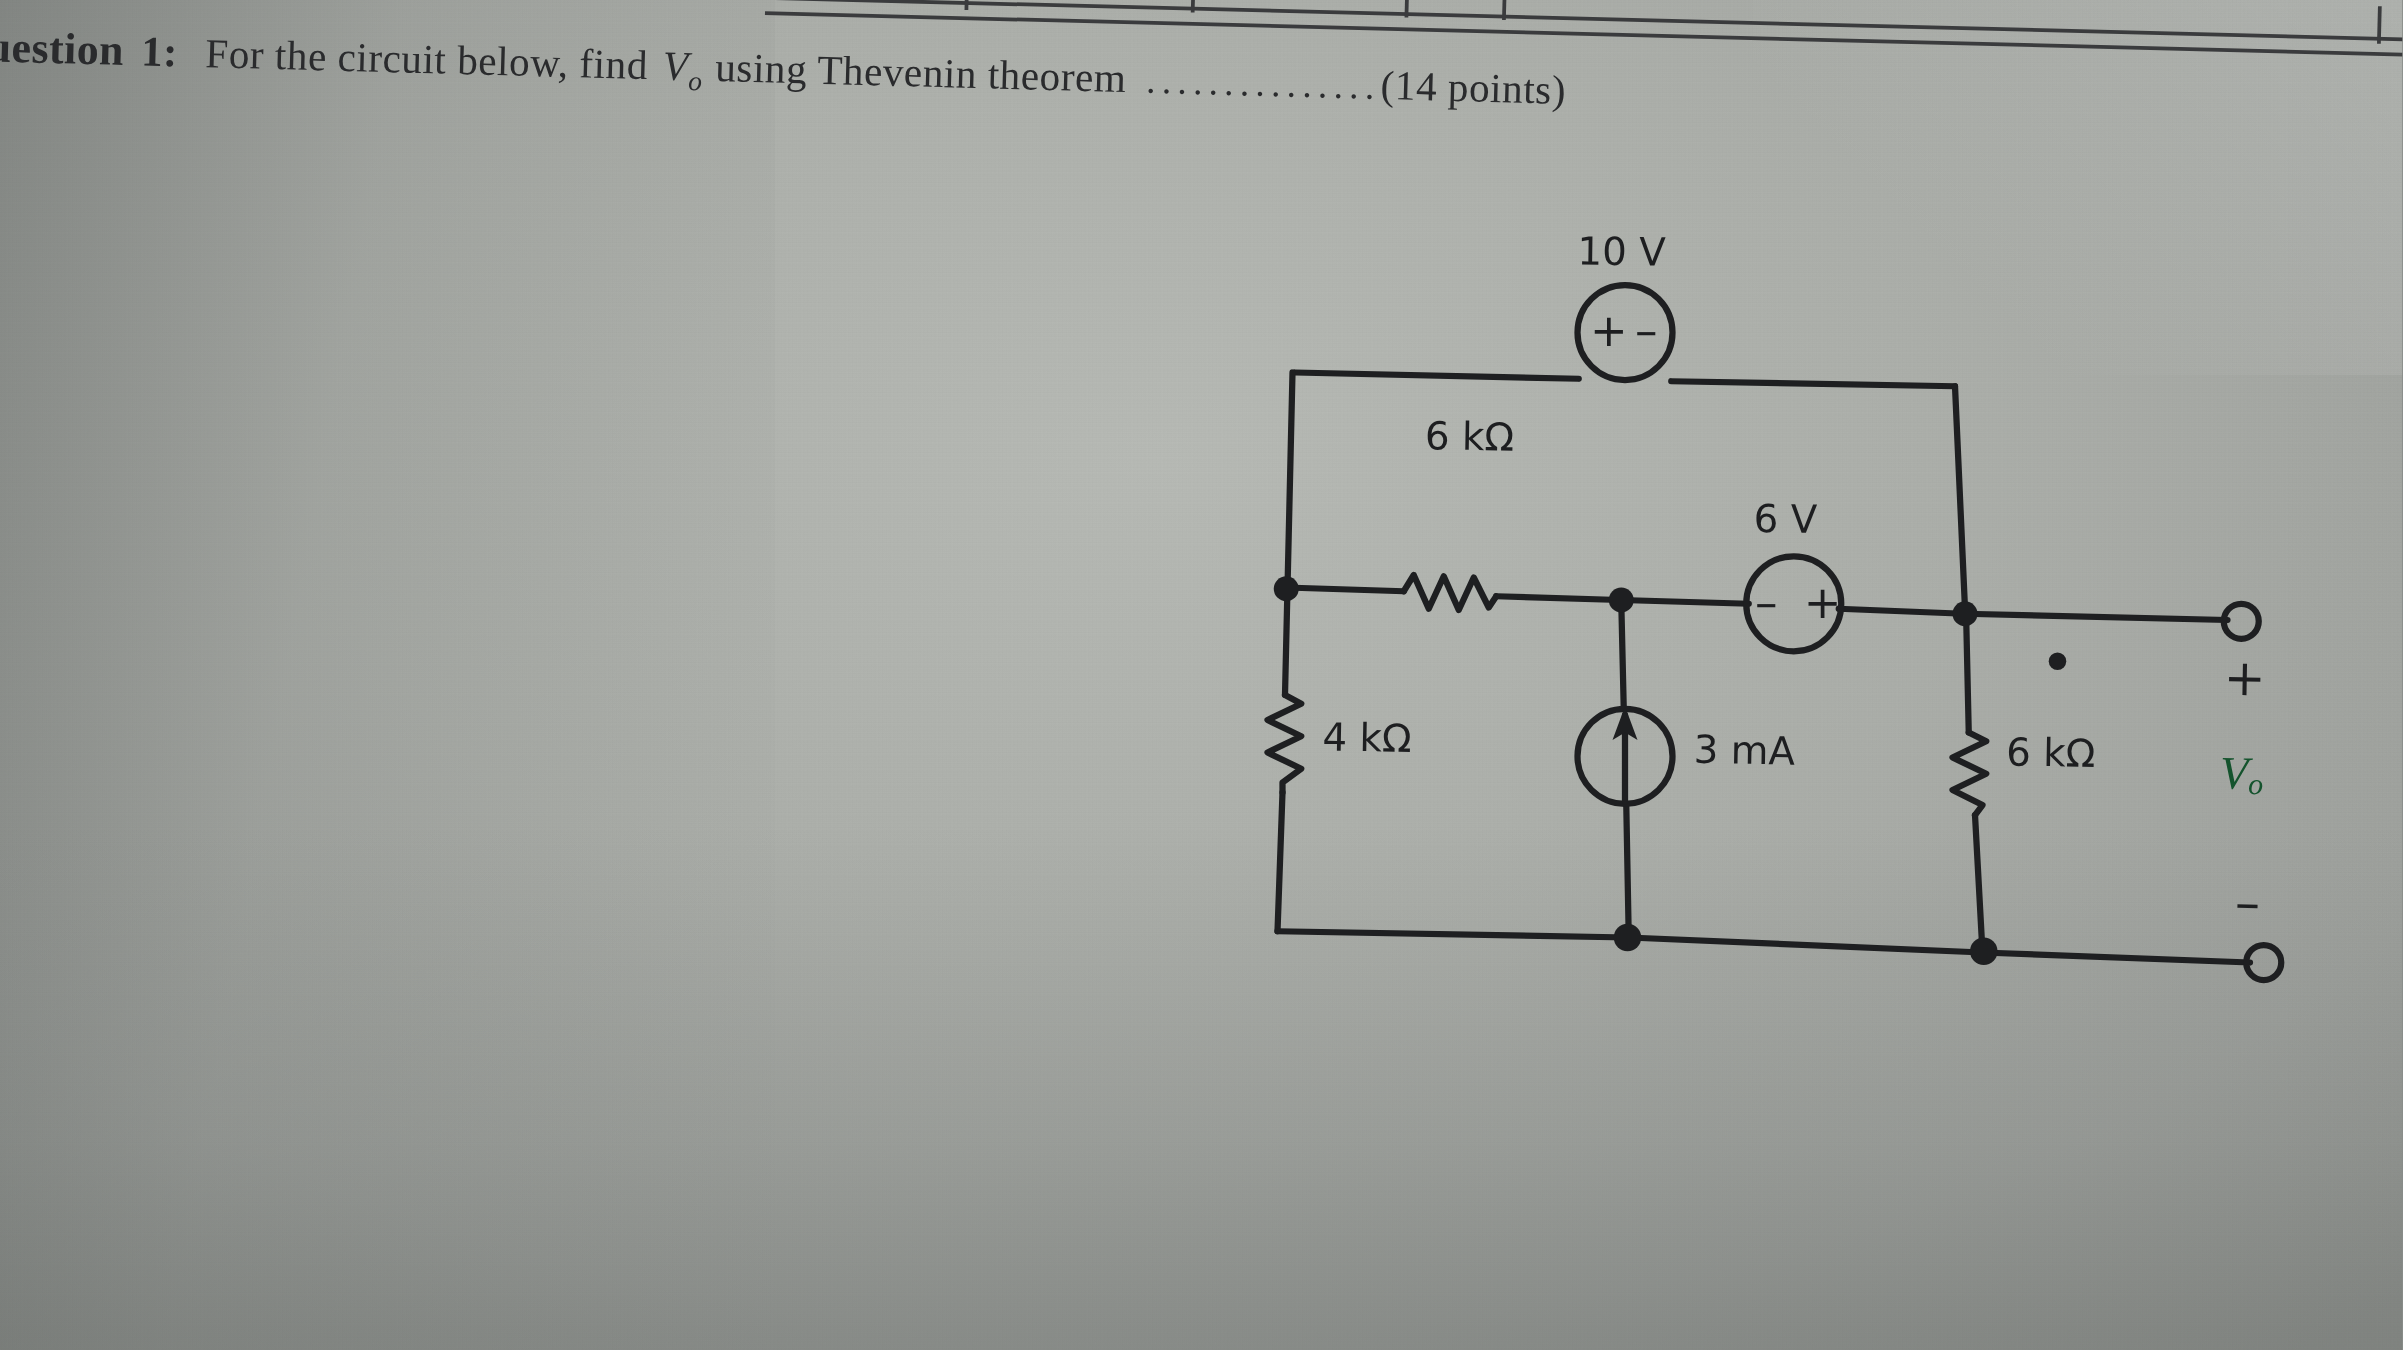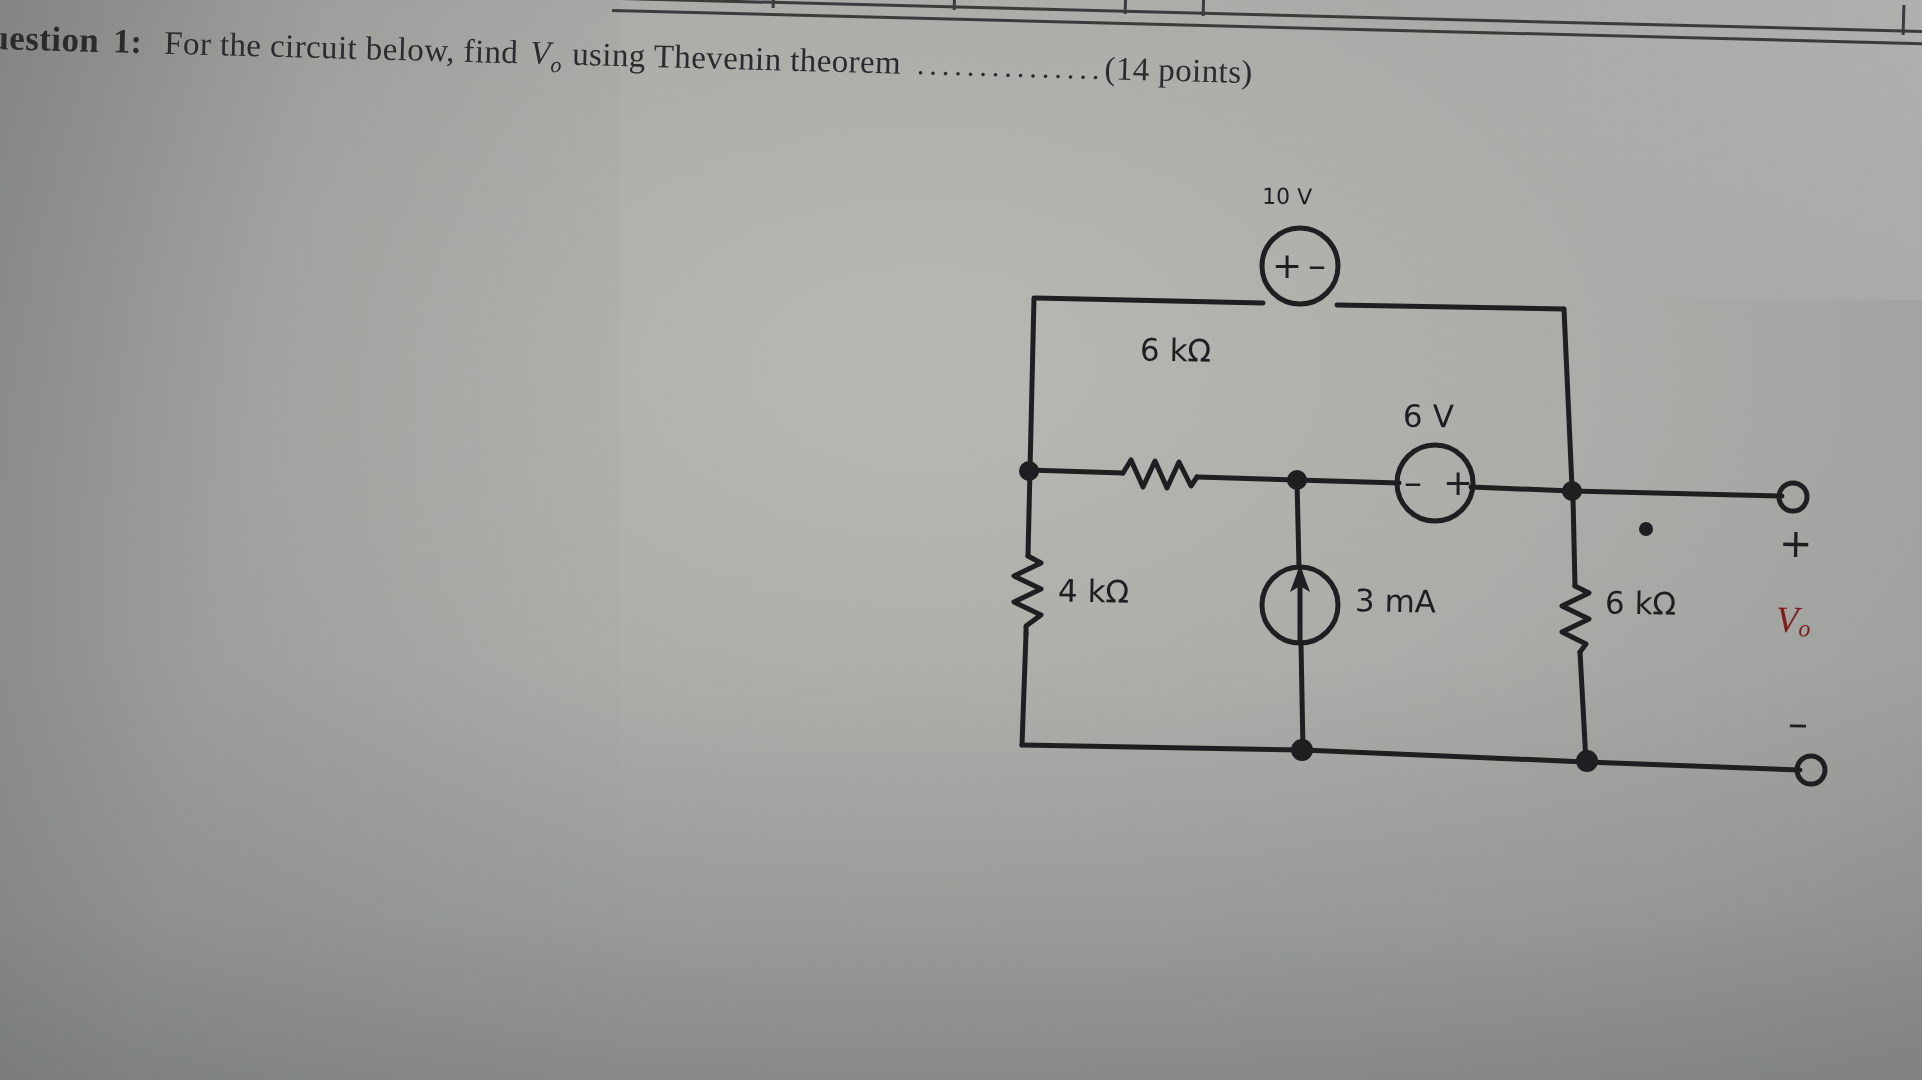--- a/index.html
+++ b/index.html
@@ -100,21 +100,21 @@
   }
   .clabel {
     position: absolute;
     color: #1d1e20;
     font-family: "DejaVu Sans", sans-serif;
     font-size: 30px;
     white-space: nowrap;
   }
   .clabel-serif {
     position: absolute;
-    color: #7f1d1d;
+    color: #14532d;
     font-family: "Liberation Serif", serif;
     white-space: nowrap;
   }
   .sign {
     position: absolute;
     color: #1d1e20;
     font-family: "DejaVu Sans", sans-serif;
     font-size: 34px;
   }
 </style>
@@ -191,21 +191,21 @@
       <circle cx="1572" cy="491" r="10"></circle>
       <circle cx="1302" cy="750" r="11"></circle>
       <circle cx="1587" cy="761" r="11"></circle>
       <circle cx="1646" cy="529" r="7"></circle>
     </g>
 
     <circle cx="1793" cy="497" r="14" fill="none" stroke="#1e1f21" stroke-width="5"></circle>
     <circle cx="1811" cy="770" r="14" fill="none" stroke="#1e1f21" stroke-width="5"></circle>
   </svg>
 
-  <div class="clabel" style="left:1262px; top:184px; font-size:22px; transform:rotate(0.8deg);">10 V</div>
+  <div class="clabel" style="left:1262px; top:184px; font-size:31px; transform:rotate(0.8deg);">10 V</div>
 
   <div class="clabel" style="left:1140px; top:332px; font-size:31px; transform:rotate(1deg);">6 kΩ</div>
 
   <div class="clabel" style="left:1403px; top:398px; font-size:31px; transform:rotate(0.8deg);">6 V</div>
 
   <div class="clabel" style="left:1058px; top:573px; font-size:31px; transform:rotate(1deg);">4 kΩ</div>
 
   <div class="clabel" style="left:1355px; top:583px; font-size:31px; transform:rotate(1deg);">3 mA</div>
 
   <div class="clabel" style="left:1605px; top:585px; font-size:31px; transform:rotate(1deg);">6 kΩ</div>

